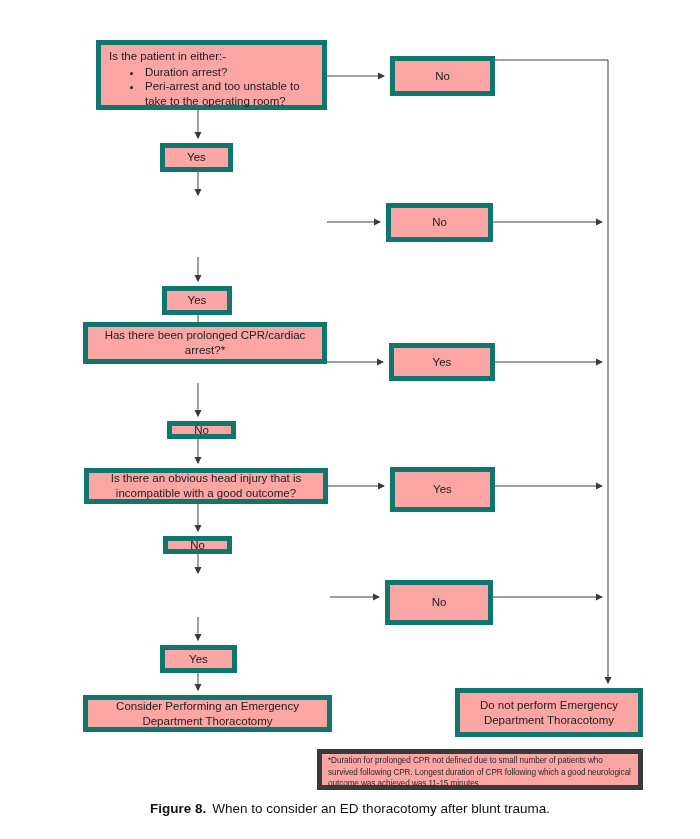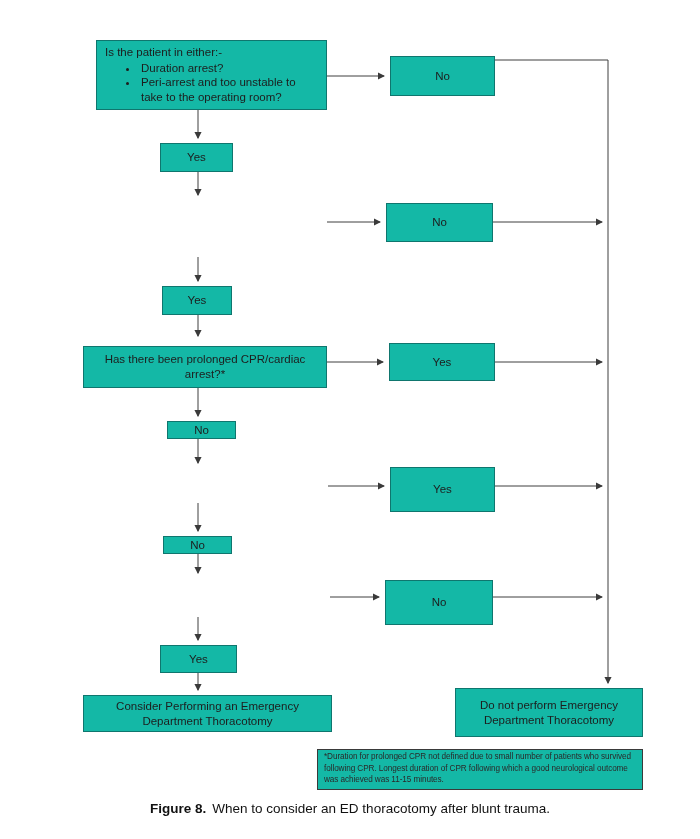--- a/index.html
+++ b/index.html
@@ -13,22 +13,22 @@
     overflow: hidden;
   }
   .connectors {
     position: absolute;
     left: 0; top: 0;
     width: 700px; height: 839px;
   }
   .box {
     position: absolute;
     box-sizing: border-box;
-    border: 1px solid #0f766e;
-    background: #14b8a6;
+    border: 5px solid #0f766e;
+    background: #fca5a5;
     display: flex;
     align-items: center;
     justify-content: center;
     text-align: center;
     font-size: 11.5px;
     line-height: 1.28;
     color: #1d1d1d;
     padding: 0 5px;
   }
   .box.q1 {
@@ -103,22 +103,23 @@
 
   <div class="box q1" style="left:96px; top:40px; width:231px; height:70px;">
     <div class="intro">Is the patient in either:-</div>
     <ul>
       <li>Duration arrest?</li>
       <li>Peri-arrest and too unstable to take to the operating room?</li>
     </ul>
   </div>
 
 
-  <div class="box" style="left:83px; top:346px; width:244px; height:42px;">Has there been prolonged CPR/cardiac arrest?*</div>
+  <div class="box" style="left:83px; top:322px; width:244px; height:42px;">Has there been prolonged CPR/cardiac arrest?*</div>
 
+  <div class="box" style="left:84px; top:468px; width:244px; height:36px;">Is there an obvious head injury that is incompatible with a good outcome?</div>
 
 
   <div class="box" style="left:83px; top:695px; width:249px; height:37px;text-align:center;">Consider Performing an Emergency Department Thoracotomy</div>
 
   <div class="box label-box" style="left:160px; top:143px; width:73px; height:29px;">Yes</div>
   <div class="box label-box" style="left:162px; top:286px; width:70px; height:29px;">Yes</div>
   <div class="box label-box" style="left:167px; top:421px; width:69px; height:18px;">No</div>
   <div class="box label-box" style="left:163px; top:536px; width:69px; height:18px;">No</div>
   <div class="box label-box" style="left:160px; top:645px; width:77px; height:28px;">Yes</div>
 

